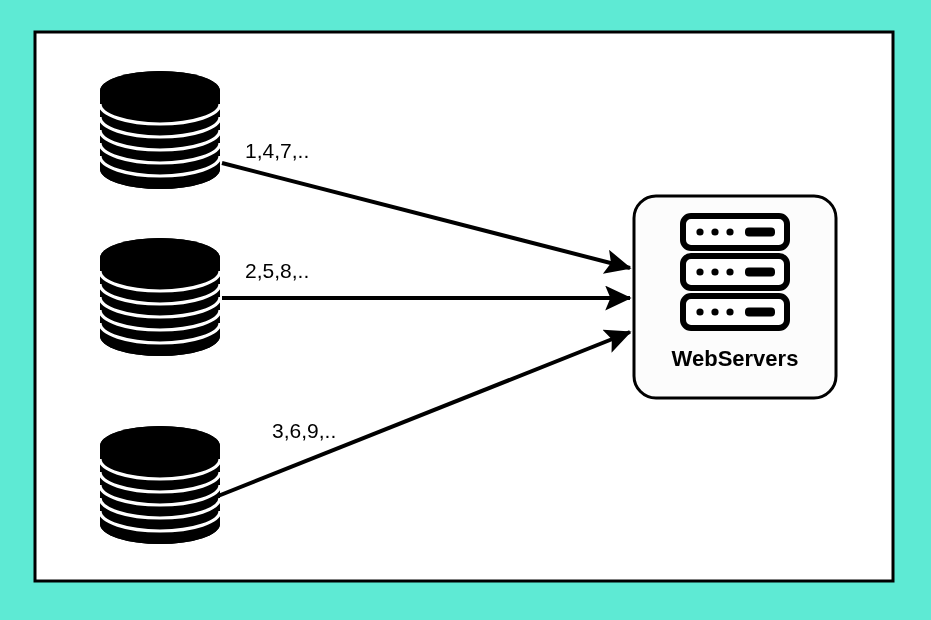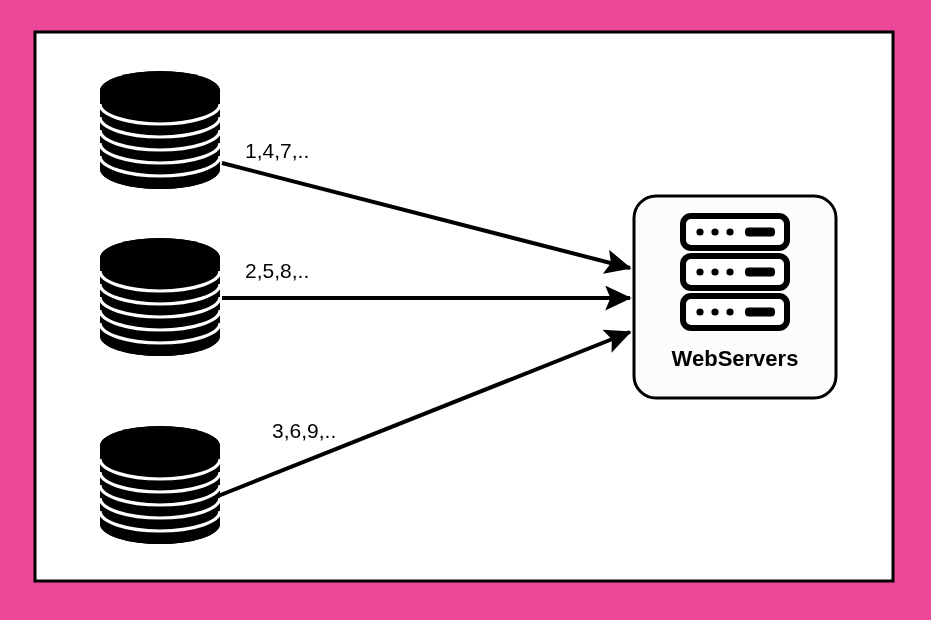--- a/index.html
+++ b/index.html
@@ -10,21 +10,21 @@
   body {
     width: 931px;
     height: 620px;
     font-family: "Liberation Sans", sans-serif;
     overflow: hidden;
   }
   #canvas {
     position: relative;
     width: 931px;
     height: 620px;
-    background: #ec4899;
+    background: #5eead4;
   }
   #diagram-svg {
     position: absolute;
     top: 0;
     left: 0;
     width: 931px;
     height: 620px;
   }
   .edge-label {
     font-family: "Liberation Sans", sans-serif;

